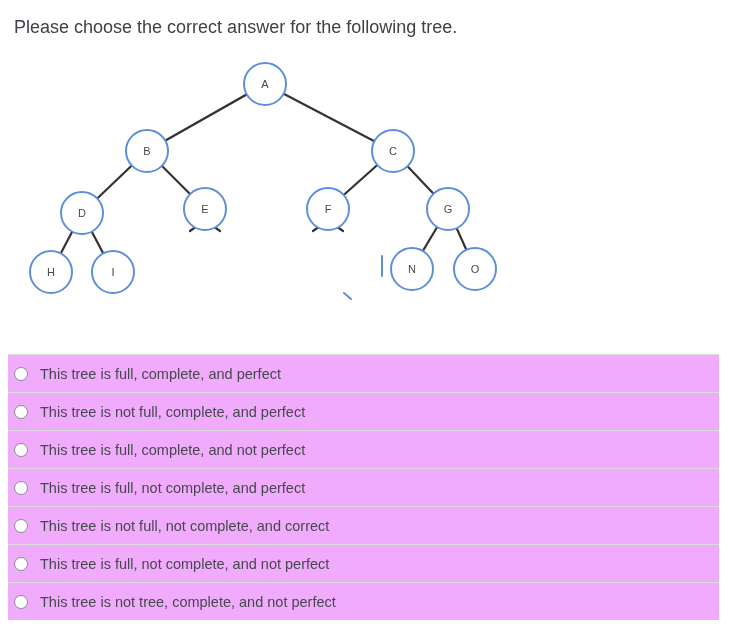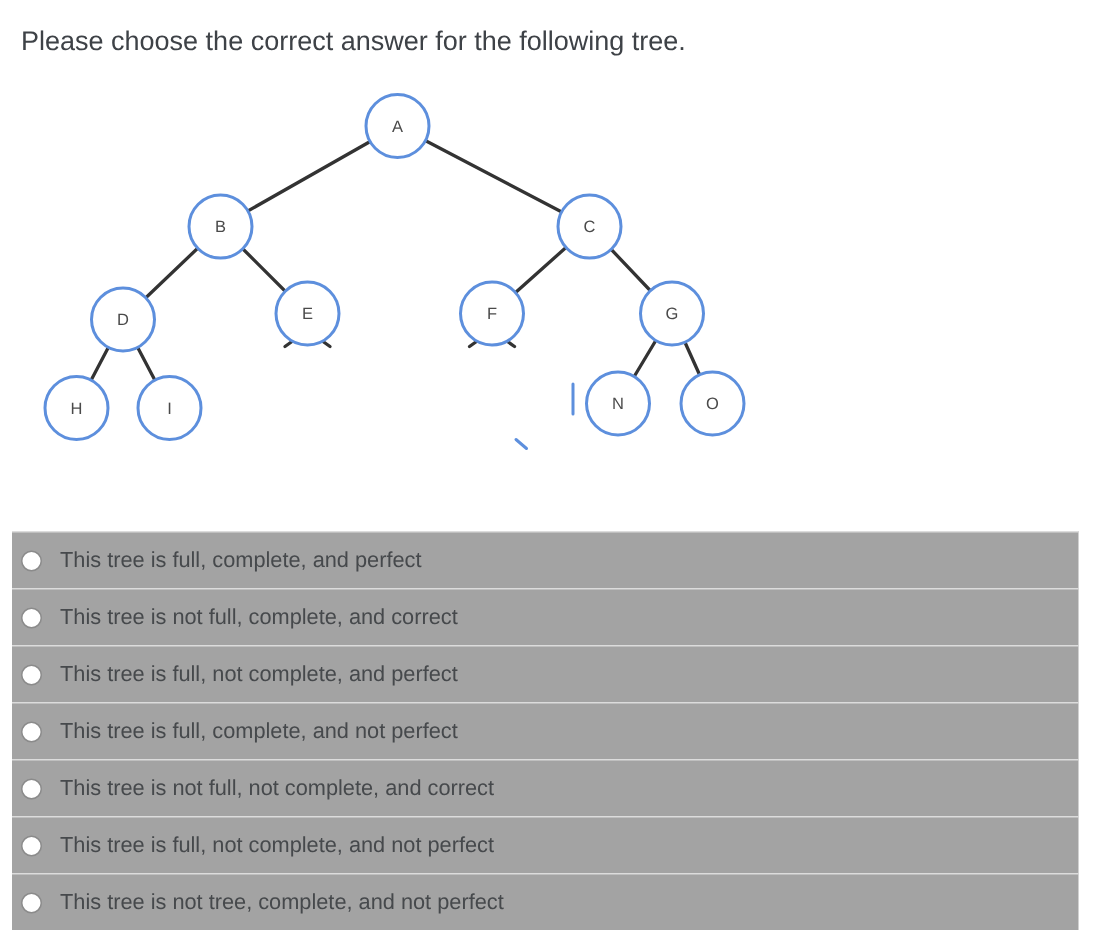--- a/index.html
+++ b/index.html
@@ -26,21 +26,21 @@
     left: 0; top: 354px;
     width: 731px;
   }
   .option-row {
     height: 38px;
     margin: 0 12px 0 8px;
     border-top: 1px solid #dcdcdc;
     display: flex;
     align-items: center;
     cursor: pointer;
-    background: #a3a3a3;
+    background: #f0abfc;
   }
   .radio {
     width: 14px; height: 14px;
     border: 1px solid #8b8b8b;
     border-radius: 50%;
     background: #ffffff;
     margin-left: 6px;
     flex: 0 0 auto;
   }
   .option-label {
@@ -119,29 +119,29 @@
     </svg>
 </div>
 
 <div class="options">
   <div class="option-row">
     <span class="radio"></span>
     <span class="option-label">This tree is full, complete, and perfect</span>
   </div>
   <div class="option-row">
     <span class="radio"></span>
-    <span class="option-label">This tree is not full, complete, and correct</span>
+    <span class="option-label">This tree is not full, complete, and perfect</span>
+  </div>
+  <div class="option-row">
+    <span class="radio"></span>
+    <span class="option-label">This tree is full, complete, and not perfect</span>
   </div>
   <div class="option-row">
     <span class="radio"></span>
     <span class="option-label">This tree is full, not complete, and perfect</span>
-  </div>
-  <div class="option-row">
-    <span class="radio"></span>
-    <span class="option-label">This tree is full, complete, and not perfect</span>
   </div>
   <div class="option-row">
     <span class="radio"></span>
     <span class="option-label">This tree is not full, not complete, and correct</span>
   </div>
   <div class="option-row">
     <span class="radio"></span>
     <span class="option-label">This tree is full, not complete, and not perfect</span>
   </div>
   <div class="option-row">

